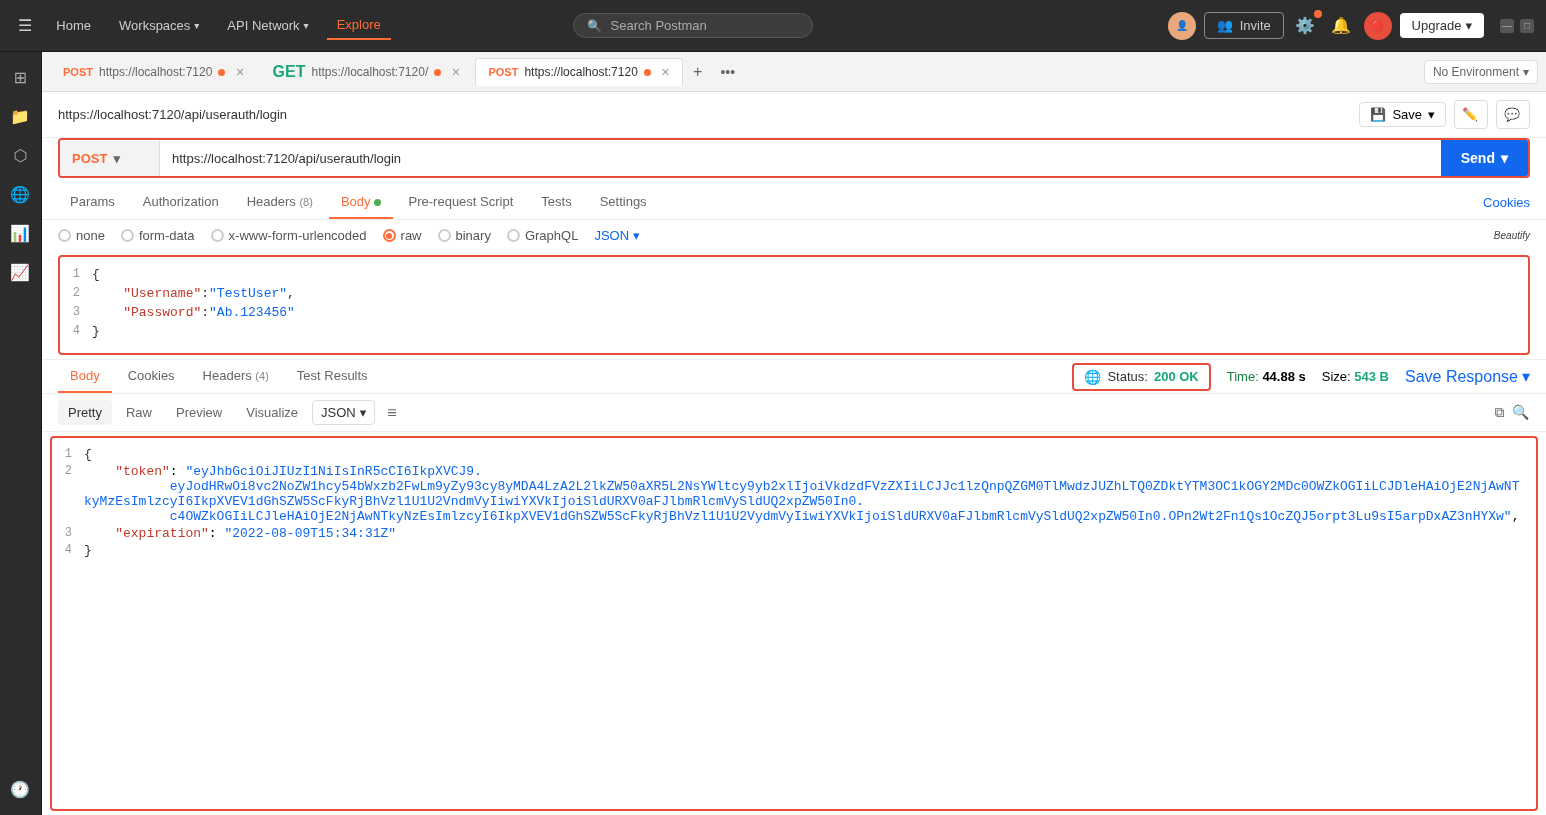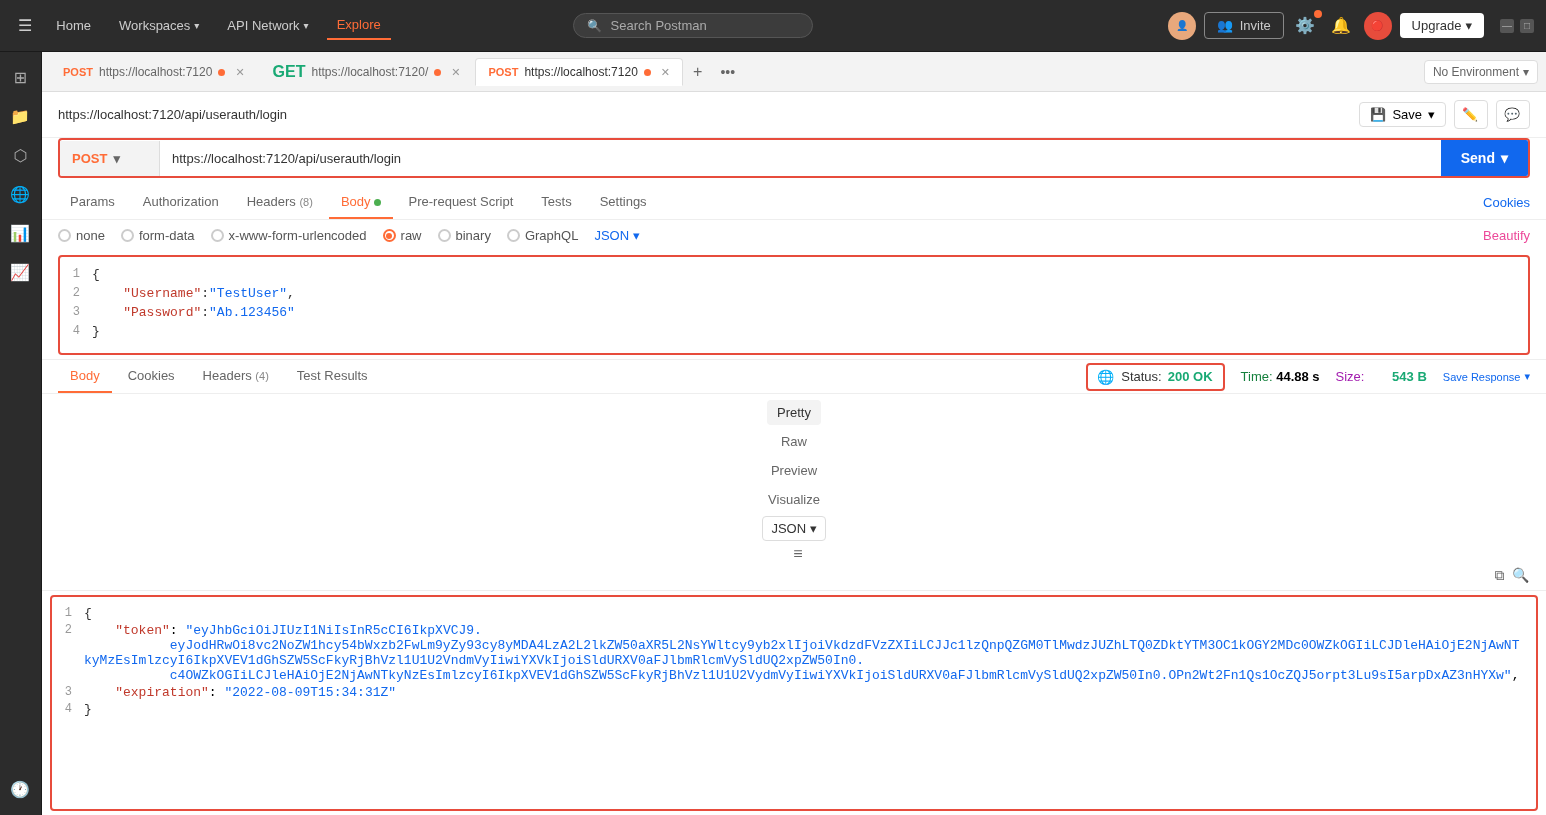--- a/index.html
+++ b/index.html
@@ -125,21 +125,21 @@
       display: flex; align-items: center; justify-content: center;
     }
     .radio-circle.active { border-color: #ff6c37; }
     .radio-circle.active::after {
       content: ''; width: 6px; height: 6px; border-radius: 50%; background: #ff6c37;
     }
     .json-select {
       display: flex; align-items: center; gap: 4px; color: #1168ee;
       font-size: 13px; cursor: pointer; font-weight: 500;
     }
-    .beautify-link { margin-left: auto; color: #ec4899; font-size: 13px; cursor: pointer; }
+    .beautify-link { margin-left: auto; color: #404040; font-size: 10px; cursor: pointer; font-style: italic; }
 
     
     .code-editor {
       margin: 4px 16px; border: 2px solid #e74c3c; border-radius: 4px;
       font-family: 'Courier New', monospace; font-size: 13px;
       background: #fff; padding: 8px 0; min-height: 100px;
     }
     .code-line { display: flex; align-items: flex-start; padding: 2px 0; }
     .line-num { color: #999; width: 32px; text-align: right; padding-right: 12px; font-size: 12px; user-select: none; }
     .code-content { flex: 1; color: #333; white-space: pre; }
@@ -155,25 +155,25 @@
     .resp-tab { padding: 8px 12px; font-size: 13px; color: #666; cursor: pointer; border-bottom: 2px solid transparent; }
     .resp-tab.active { color: #ff6c37; border-bottom-color: #ff6c37; }
     .resp-tab-badge { font-size: 11px; color: #888; }
     .resp-status { margin-left: auto; display: flex; align-items: center; gap: 16px; font-size: 13px; }
     .status-box {
       display: flex; align-items: center; gap: 6px; border: 2px solid #e74c3c;
       border-radius: 4px; padding: 4px 10px;
     }
     .status-globe { color: #e74c3c; font-size: 14px; }
     .status-ok { color: #19a974; font-weight: 600; }
-    .save-response-btn { color: #1168ee; font-size: 11px; cursor: pointer; display: flex; align-items: center; gap: 4px; }
+    .save-response-btn { color: #1168ee; font-size: 16px; cursor: pointer; display: flex; align-items: center; gap: 4px; }
 
     
     .resp-format-bar {
-      display: flex; align-items: center; padding: 6px 16px; border-bottom: 1px solid #eee; gap: 4px; flex-direction: column;
+      display: flex; align-items: center; padding: 6px 16px; border-bottom: 1px solid #eee; gap: 4px;
     }
     .fmt-tab { padding: 5px 10px; font-size: 13px; color: #666; cursor: pointer; border-radius: 4px; }
     .fmt-tab.active { background: #f3f3f3; color: #333; font-weight: 500; }
     .fmt-select { display: flex; align-items: center; gap: 4px; color: #333; font-size: 13px; cursor: pointer; padding: 4px 8px; border: 1px solid #ddd; border-radius: 4px; }
     .fmt-actions { margin-left: auto; display: flex; gap: 8px; }
     .fmt-action-btn { color: #666; font-size: 14px; cursor: pointer; }
 
     
     .resp-body {
       flex: 1; padding: 8px 0; font-family: 'Courier New', monospace;
@@ -373,22 +373,22 @@
           <div class="status-box">
             <span class="status-globe">🌐</span>
             <span style="color:#333;">Status:</span>
             <span class="status-ok">200 OK</span>
           </div>
           <span>
             <span style="color:#15803d;">Time:</span>
             <span style="color:#000000; font-weight:600;">44.88 s</span>
           </span>
           <span>
-            <span style="color:#a21caf;">Size:</span>
-            <span style="color:#19a974; font-weight:600;margin-left:24px;">543 B</span>
+            <span style="color:#000000;">Size:</span>
+            <span style="color:#19a974; font-weight:600;">543 B</span>
           </span>
           <div class="save-response-btn">
             <span>Save Response</span>
             <span>▾</span>
           </div>
         </div>
       </div>
 
       <div class="resp-format-bar">
         <div class="fmt-tab active"><span>Pretty</span></div>

